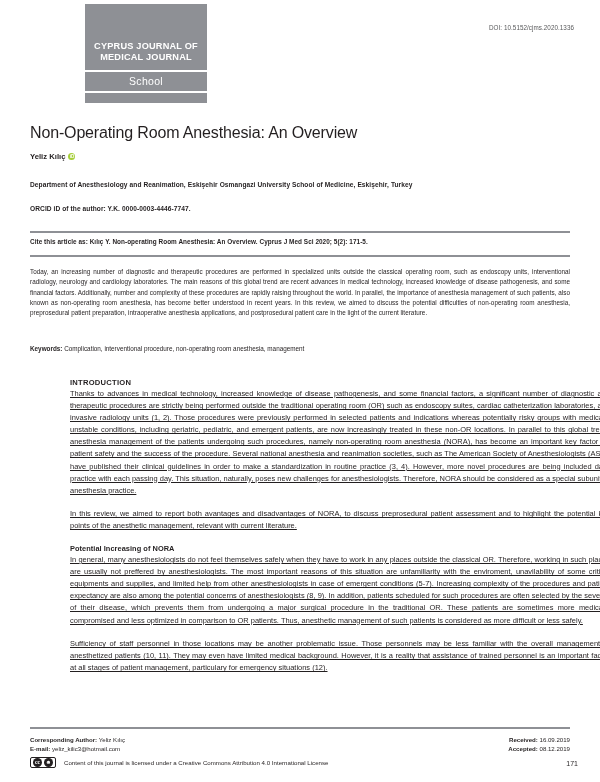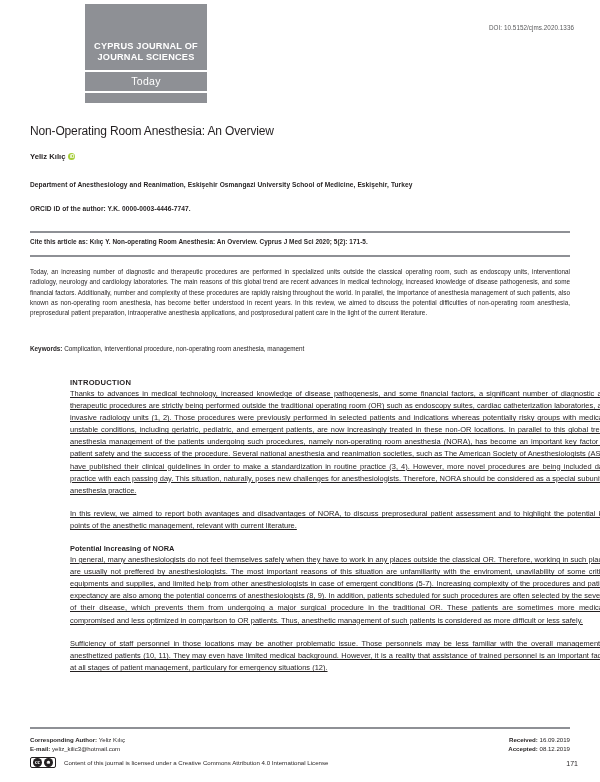--- a/index.html
+++ b/index.html
@@ -63,21 +63,21 @@
     font-size: 6.3px;
     color: #58595b;
     letter-spacing: 0.05px;
   }
 
   
   .article-title {
     position: absolute;
     left: 30px;
     top: 124px;
-    font-size: 12px;
+    font-size: 16px;
     font-weight: normal;
     letter-spacing: -0.15px;
     color: #231f20;
     margin: 0;
   }
   .author-line {
     position: absolute;
     left: 30px;
     top: 152px;
     font-size: 7.7px;
@@ -277,24 +277,24 @@
     color: #231f20;
   }
 </style>
 </head>
 <body>
 
 <div class="masthead">
   <div class="masthead-logo">
     <div class="masthead-logo-text">
       <span>CYPRUS JOURNAL OF</span><br>
-      <span>JOURNAL SCIENCES</span>
+      <span>MEDICAL JOURNAL</span>
     </div>
   </div>
-  <div class="masthead-type">Today</div>
+  <div class="masthead-type">School</div>
   <div class="masthead-bar"></div>
 </div>
 
 <div class="doi">DOI: 10.5152/cjms.2020.1336</div>
 
 <h1 class="article-title">Non-Operating Room Anesthesia: An Overview</h1>
 
 <div class="author-line">
   <span>Yeliz Kılıç</span>
   <span class="orcid-dot"></span>

